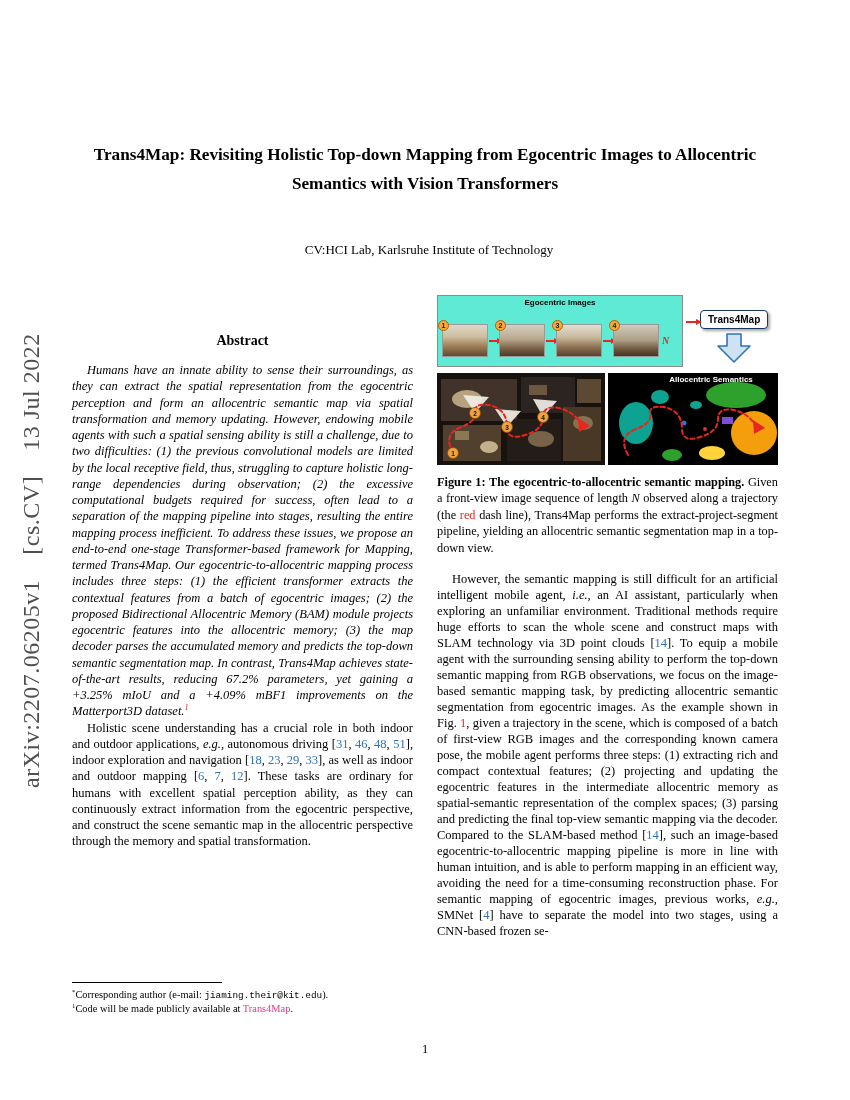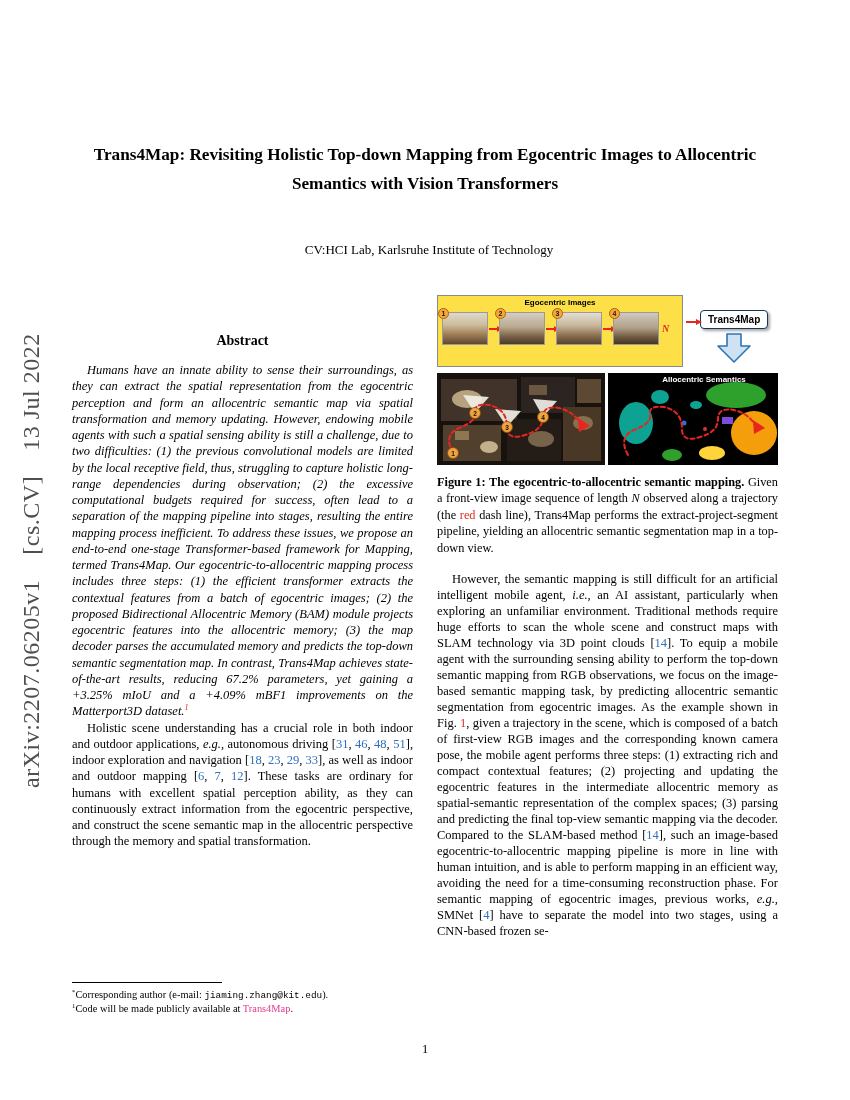--- a/index.html
+++ b/index.html
@@ -42,22 +42,22 @@
   .seg-b{font-weight:700;}
   .seg-c{color:var(--citation);}
   .seg-r{color:var(--ref_red);}
   .seg-sup{vertical-align:super;font-size:.65em;line-height:0;}
   .seg-m{font-family:"Liberation Mono",monospace;font-size:.9em;}
   .seg-link{color:var(--link_pink);}
 
   
   .figure1{width:341px;}
   .fig-top{position:relative;display:flex;align-items:flex-start;height:76px;}
-  .ego-strip{width:246px;height:72px;border:1px solid #8a8a8a;background:#fde047;
-    position:relative;padding-top:16px;}
+  .ego-strip{width:246px;height:72px;border:1px solid #8a8a8a;background:#5eead4;
+    position:relative;padding-top:28px;}
   .ego-label{position:absolute;top:2px;left:0;width:100%;text-align:center;
     font-family:"Liberation Sans",sans-serif;font-size:8px;font-weight:700;}
   .thumb-row{display:flex;align-items:center;padding:0 4px;}
   .thumb{width:46px;height:33px;position:relative;flex:none;border:1px solid #9a9a9a;}
   .t1{background:linear-gradient(180deg,#ded8cb 0%,#cdbd9d 38%,#a08058 68%,#5f4832 100%);}
   .t2{background:linear-gradient(180deg,#d5cec4 0%,#b9a98e 45%,#7b6248 75%,#4a3a2a 100%);}
   .t3{background:linear-gradient(180deg,#e3ddd2 0%,#c7b89c 40%,#8d7050 72%,#554230 100%);}
   .t4{background:linear-gradient(180deg,#cfc9bf 0%,#b0a088 48%,#6f5840 78%,#443527 100%);}
   .badge{position:absolute;top:-5px;left:-5px;width:11px;height:11px;border-radius:50%;
     background:#f6a93b;border:1px solid #b06000;font-size:7px;font-weight:700;line-height:9px;
@@ -78,21 +78,21 @@
   .trans-box{border:1.5px solid #17365d;border-radius:4px;background:#fff;padding:3px 7px;
     font-family:"Liberation Sans",sans-serif;font-size:10px;font-weight:700;
     box-shadow:2px 2px 3px rgba(0,0,0,.35);white-space:nowrap;}
   .down-arrow{margin-top:4px;}
 
   .fig-bottom{display:flex;gap:3px;margin-top:2px;}
   .panel{position:relative;height:92px;overflow:hidden;background:#000;}
   .panel-left{width:168px;}
   .panel-right{width:170px;}
   .panel svg{position:absolute;inset:0;width:100%;height:100%;display:block;}
-  .sem-label{position:absolute;top:2px;left:11px;width:100%;text-align:center;color:#fff;
+  .sem-label{position:absolute;top:2px;left:18px;width:100%;text-align:center;color:#fff;
     font-family:"Liberation Sans",sans-serif;font-size:8px;font-weight:700;z-index:2;}
 
   .traj{fill:none;stroke:var(--trajectory_red);stroke-width:2;stroke-dasharray:4 3;stroke-linecap:round;}
   .traj-head{fill:var(--trajectory_red);}
   .traj-badge circle{fill:#f2a340;stroke:#8a4a00;stroke-width:.8;}
   .traj-badge text{font-family:"Liberation Sans",sans-serif;font-size:6.5px;font-weight:700;
     text-anchor:middle;fill:#111;}
   .sem-teal{fill:var(--semantic_teal);}
   .sem-green{fill:var(--semantic_green);}
   .sem-orange{fill:var(--semantic_orange);}
@@ -108,21 +108,21 @@
   <div class="affiliation">CV:HCI Lab, Karlsruhe Institute of Technology</div>
 
   <div class="col-left">
     <h2 class="abstract-heading">Abstract</h2>
     <p class="abstract-text"><span>Humans have an innate ability to sense their surroundings, as they can extract the spatial representation from the egocentric perception and form an allocentric semantic map via spatial transformation and memory updating. However, endowing mobile agents with such a spatial sensing ability is still a challenge, due to two difficulties: (1) the previous convolutional models are limited by the local receptive field, thus, struggling to capture holistic long-range dependencies during observation; (2) the excessive computational budgets required for success, often lead to a separation of the mapping pipeline into stages, resulting the entire mapping process inefficient. To address these issues, we propose an end-to-end one-stage Transformer-based framework for Mapping, termed Trans4Map. Our egocentric-to-allocentric mapping process includes three steps: (1) the efficient transformer extracts the contextual features from a batch of egocentric images; (2) the proposed Bidirectional Allocentric Memory (BAM) module projects egocentric features into the allocentric memory; (3) the map decoder parses the accumulated memory and predicts the top-down semantic segmentation map. In contrast, Trans4Map achieves state-of-the-art results, reducing 67.2% parameters, yet gaining a +3.25% mIoU and a +4.09% mBF1 improvements on the Matterport3D dataset.</span><span class="seg-sup seg-r">1</span></p>
     <p class="para"><span>Holistic scene understanding has a crucial role in both indoor and outdoor applications, </span><span class="seg-i">e.g.,</span><span> autonomous driving [</span><span class="seg-c">31</span><span>, </span><span class="seg-c">46</span><span>, </span><span class="seg-c">48</span><span>, </span><span class="seg-c">51</span><span>], indoor exploration and navigation [</span><span class="seg-c">18</span><span>, </span><span class="seg-c">23</span><span>, </span><span class="seg-c">29</span><span>, </span><span class="seg-c">33</span><span>], as well as indoor and outdoor mapping [</span><span class="seg-c">6</span><span>, </span><span class="seg-c">7</span><span>, </span><span class="seg-c">12</span><span>]. These tasks are ordinary for humans with excellent spatial perception ability, as they can continuously extract information from the egocentric perspective, and construct the scene semantic map in the allocentric perspective through the memory and spatial transformation.</span></p>
   </div>
 
   <div class="footnotes">
     <div class="footnote-rule"></div>
-    <p class="footnote"><span class="seg-sup">*</span><span>Corresponding author (e-mail: </span><span class="seg-m">jiaming.zhang@kit.edu</span><span>).</span></p>
+    <p class="footnote"><span class="seg-sup">*</span><span>Corresponding author (e-mail: </span><span class="seg-m">jiaming.their@kit.edu</span><span>).</span></p>
     <p class="footnote"><span class="seg-sup">1</span><span>Code will be made publicly available at </span><span class="seg-link">Trans4Map</span><span>.</span></p>
   </div>
 
   <div class="col-right">
 
     <figure class="figure1">
       <div class="fig-top">
         <div class="ego-strip">
           <div class="ego-label">Egocentric Images</div>
           <div class="thumb-row">

